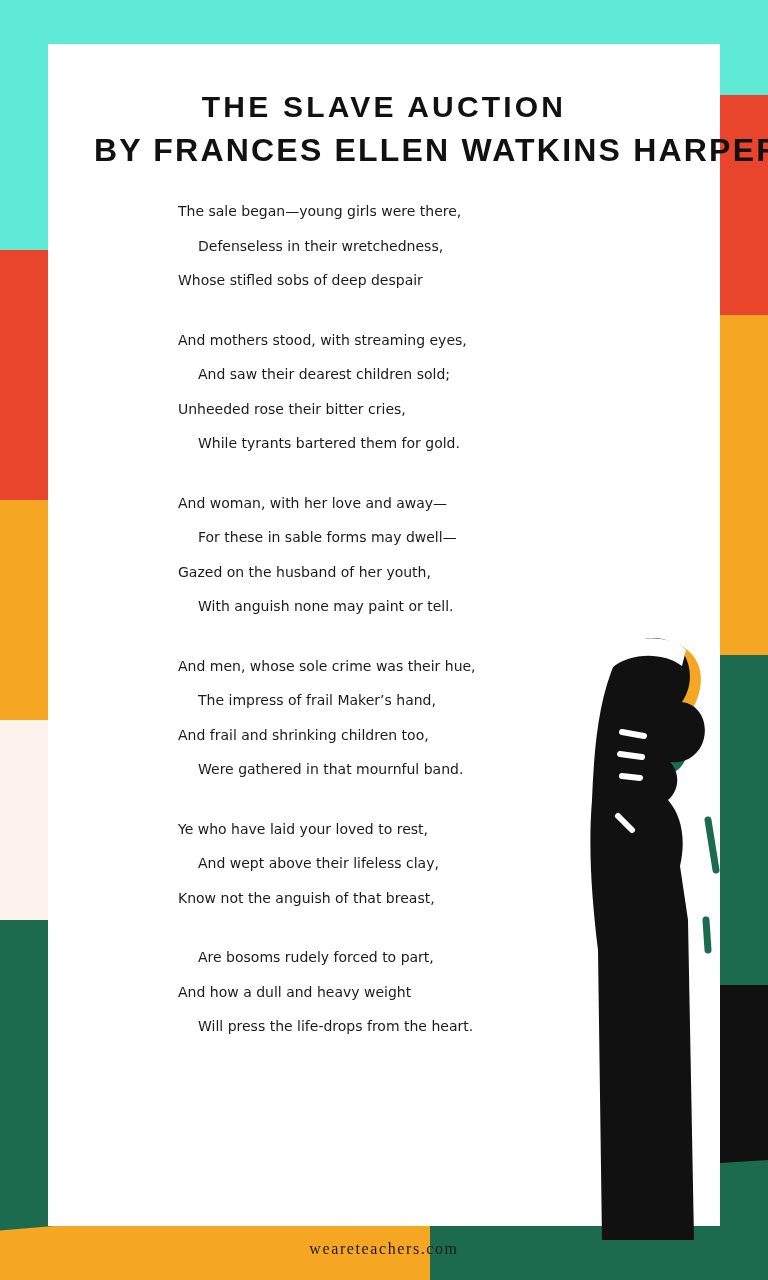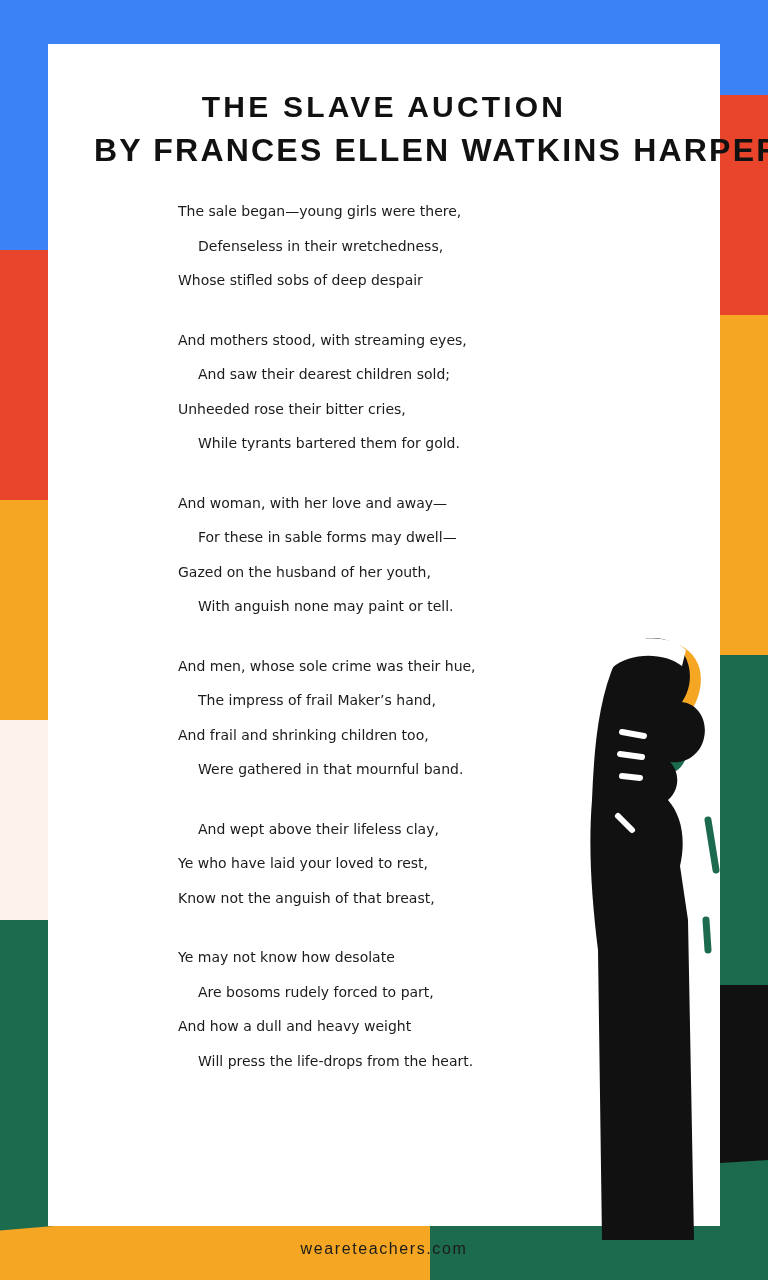--- a/index.html
+++ b/index.html
@@ -12,21 +12,21 @@
     overflow: hidden;
     font-family: "Liberation Sans", sans-serif;
     background: #fdf3ec;
     position: relative;
   }
 
   
   #poster {
     position: absolute;
     inset: 0;
-    background: #3b82f6;
+    background: #5eead4;
     overflow: hidden;
   }
   .stripe {
     position: absolute;
   }
 
   
   .stripe-left-red {
     left: 0; top: 250px;
     width: 48px; height: 250px;
@@ -148,21 +148,21 @@
   }
 
   .footer {
     position: absolute;
     left: 0;
     bottom: 22px;
     width: 100%;
     text-align: center;
   }
   .footer-text {
-    font-family: Liberation Sans, sans-serif;
+    font-family: Liberation Serif, serif;
     font-size: 16px;
     letter-spacing: 1.6px;
     color: #1b1b1b;
   }
 </style>
 </head>
 <body>
 
 <div id="poster">
 
@@ -209,27 +209,26 @@
       </div>
 
       <div class="stanza">
         <div class="line">And men, whose sole crime was their hue,</div>
         <div class="line indent">The impress of frail Maker’s hand,</div>
         <div class="line">And frail and shrinking children too,</div>
         <div class="line indent">Were gathered in that mournful band.</div>
       </div>
 
       <div class="stanza">
+        <div class="line">Ye who have laid your loved to rest,</div>
         <div class="line indent">And wept above their lifeless clay,</div>
-        <div class="line">Ye who have laid your loved to rest,</div>
         <div class="line">Know not the anguish of that breast,</div>
       </div>
 
       <div class="stanza">
-        <div class="line">Ye may not know how desolate</div>
         <div class="line indent">Are bosoms rudely forced to part,</div>
         <div class="line">And how a dull and heavy weight</div>
         <div class="line indent">Will press the life-drops from the heart.</div>
       </div>
 
     </div>
   </div>
 
   <div class="fist-wrap">
     <svg width="190" height="620" viewBox="0 0 190 620" xmlns="http://www.w3.org/2000/svg">

